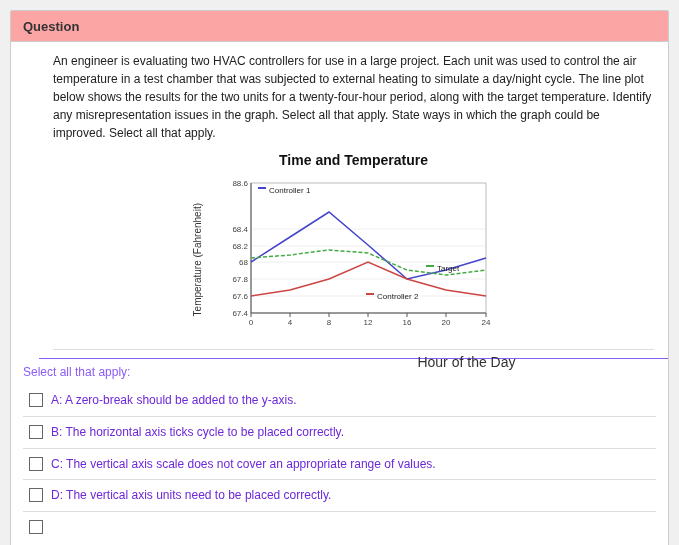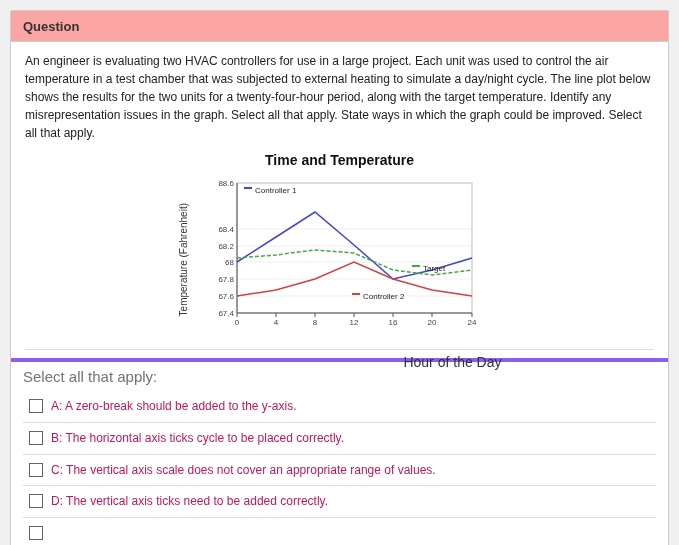--- a/index.html
+++ b/index.html
@@ -26,21 +26,22 @@
     .question-header span {
       font-size: 13px;
       font-weight: bold;
       color: #333;
     }
     .question-body {
       padding: 10px 14px 8px 14px;
       font-size: 12px;
       color: #222;
       line-height: 1.5;
-      border-bottom: 4px solid #8b5cf6;
+      border-bottom: 1px solid #8b5cf6;
+      margin-left: 28px;
     }
     .chart-section {
       padding: 8px 0 4px 0;
       display: flex;
       flex-direction: column;
       align-items: center;
       border-bottom: 1px solid #ddd;
     }
     .chart-title {
       font-size: 14px;
@@ -75,22 +76,22 @@
     .x-axis-label {
       font-size: 14px;
       color: #333;
       text-align: right;
       margin-top: 2px;
     }
     .options-section {
       padding: 6px 12px;
     }
     .select-all-label {
-      font-size: 15px;
-      color: #737373;
+      font-size: 12px;
+      color: #8b5cf6;
       margin-bottom: 6px;
       display: block;
     }
     .option-row {
       display: flex;
       align-items: flex-start;
       padding: 7px 6px;
       border-bottom: 1px solid #ddd;
       gap: 8px;
     }
@@ -101,21 +102,21 @@
       width: 14px;
       height: 14px;
       border: 1px solid #666;
       background: #fff;
       flex-shrink: 0;
       margin-top: 1px;
       cursor: pointer;
     }
     .option-text {
       font-size: 12px;
-      color: #be185d;
+      color: #6d28d9;
       line-height: 1.4;
     }
   </style>
 </head>
 <body>
 
 <div class="container">
 
   <div class="question-header">
     <span>Question</span>
@@ -212,20 +213,20 @@
       <span class="option-text">B: The horizontal axis ticks cycle to be placed correctly.</span>
     </div>
 
     <div class="option-row">
       <div class="option-checkbox"></div>
       <span class="option-text">C: The vertical axis scale does not cover an appropriate range of values.</span>
     </div>
 
     <div class="option-row">
       <div class="option-checkbox"></div>
-      <span class="option-text">D: The vertical axis ticks need to be added correctly.</span>
+      <span class="option-text">D: The vertical axis units need to be placed correctly.</span>
     </div>
 
     <div class="option-row">
       <div class="option-checkbox"></div>
     </div>
   </div>
 </div>
 
 </body></html>

